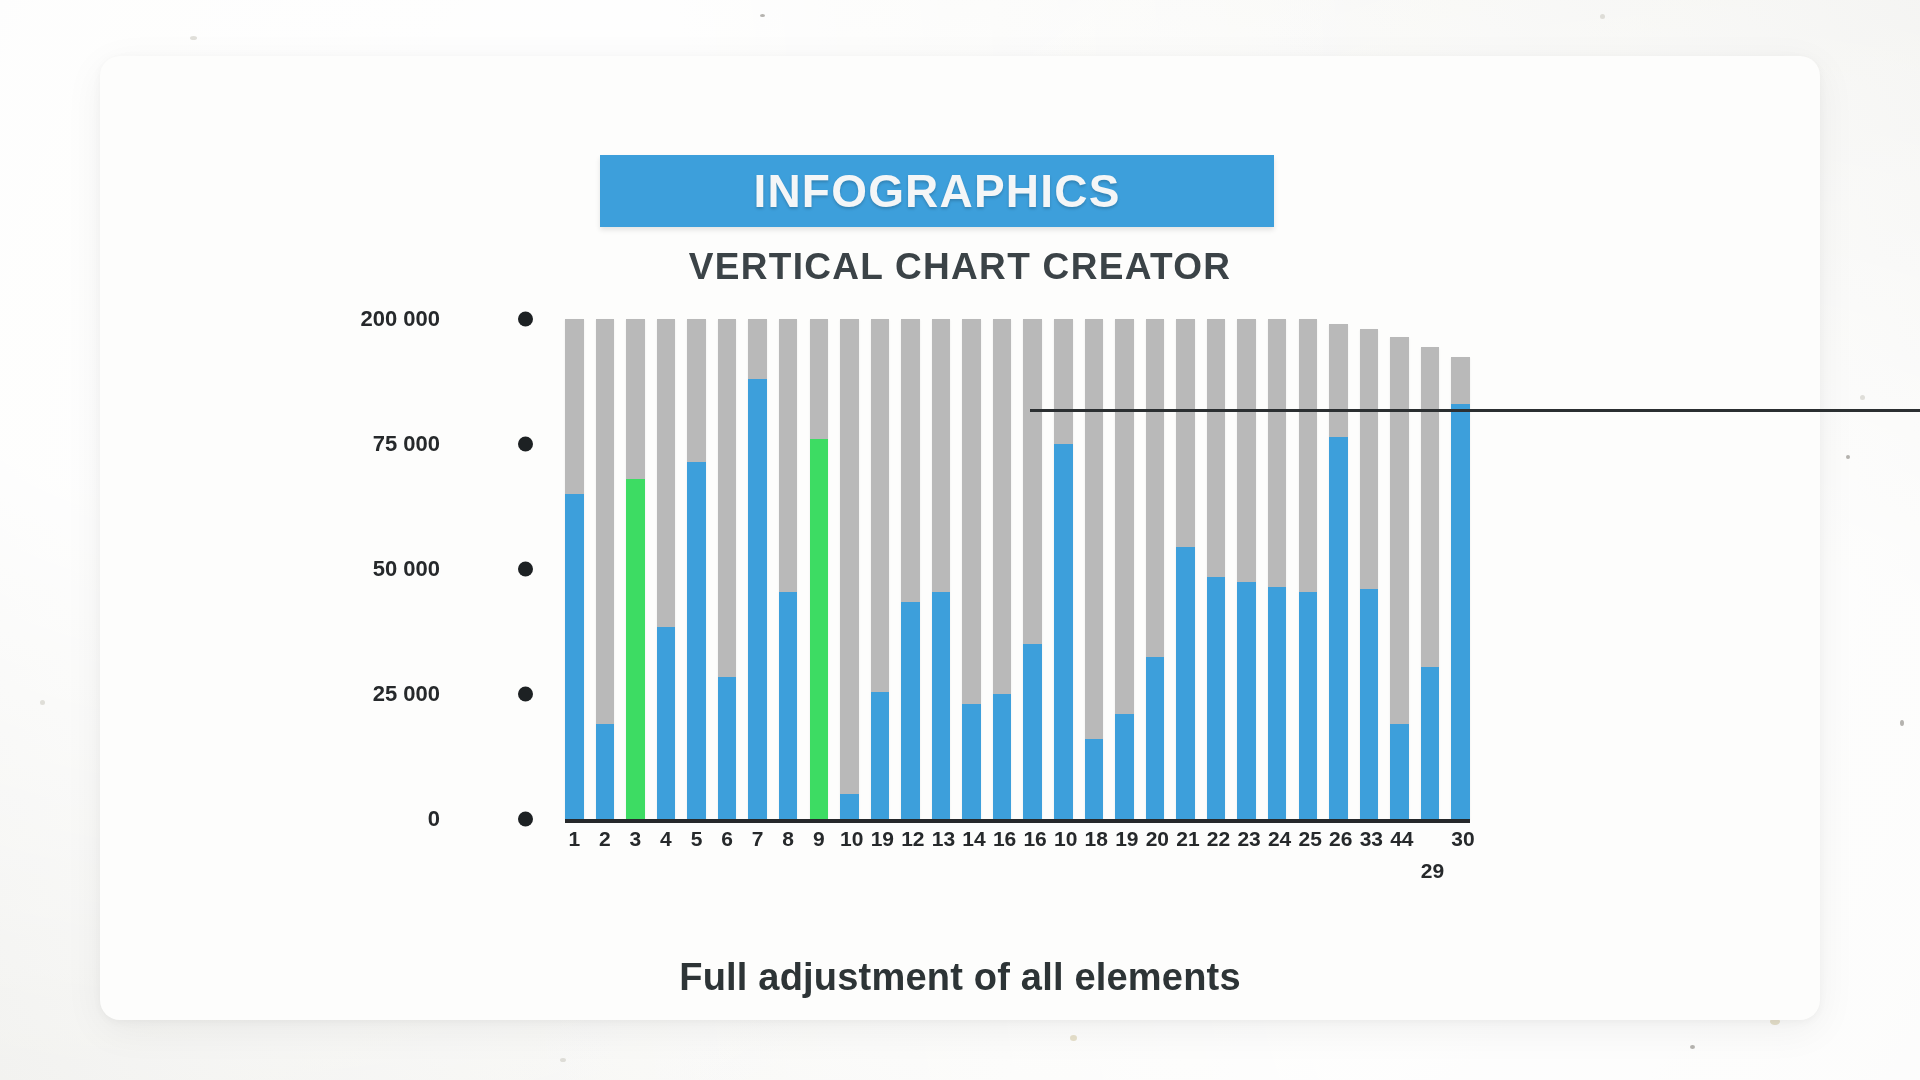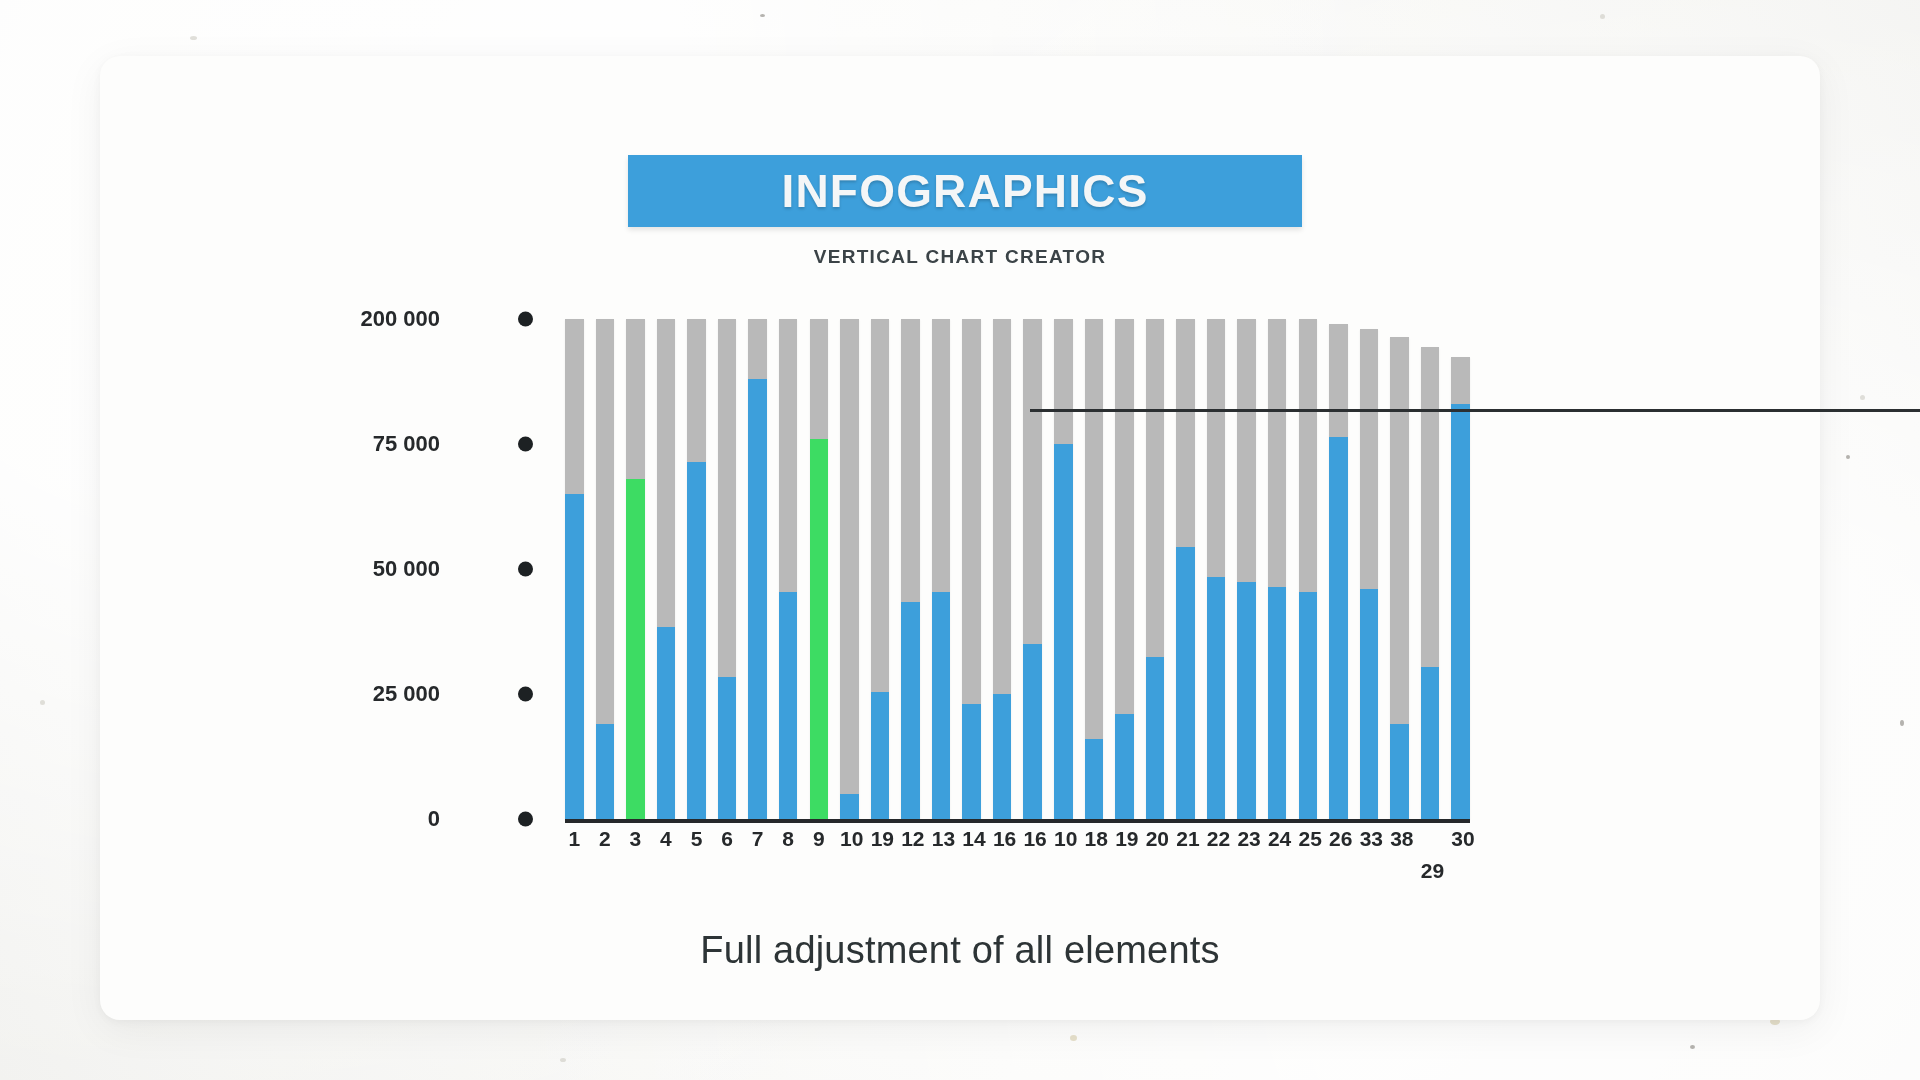--- a/index.html
+++ b/index.html
@@ -33,31 +33,30 @@
     box-shadow:0 10px 40px rgba(0,0,0,.055), 0 2px 9px rgba(0,0,0,.04);
   }
 
   
   #title-banner{
     position:absolute; left:500px; top:99px;
     width:674px; height:72px;
     background:#3d9fdb;
     display:flex; align-items:center; justify-content:center;
     box-shadow:0 3px 5px rgba(0,0,0,.10);
-    margin-left:28px;
   }
   #title-text{
     color:#f4f6f7; font-size:46px; font-weight:bold;
     letter-spacing:1.2px;
     text-shadow:0 2px 3px rgba(0,0,0,.18);
   }
   #subtitle{
     position:absolute; left:0; right:0; top:190px;
     text-align:center;
-    color:#3b4347; font-size:19px; font-weight:bold;
+    color:#3b4347; font-size:37px; font-weight:bold;
     letter-spacing:1.3px;
   }
 
   
   #chart-area{
     position:absolute;
     left:465px; top:263px;
     width:905px; height:500px;   
   }
   .ydot{
@@ -107,23 +106,23 @@
 
   
   #ref-line{
     position:absolute;
     left:465px; width:1105px; top:0; height:3px;
     background:#2b2f31;
   }
 
   
   #caption{
-    position:absolute; left:0; right:0; top:873px;
+    position:absolute; left:0; right:0; top:900px;
     text-align:center;
-    color:#2d3436; font-size:38px; font-weight:normal;
+    color:#2d3436; font-size:38px; font-weight:bold;
     letter-spacing:.2px;
   }
 </style>
 </head>
 <body>
 
 <div id="backdrop">
   <div class="speck" style="left:190px;  top:36px;  width:7px;  height:4px;"></div>
   <div class="speck dark" style="left:760px; top:14px; width:5px; height:3px;"></div>
   <div class="speck" style="left:1600px; top:14px; width:5px;  height:5px;"></div>
@@ -339,19 +338,19 @@
       <div class="xlab" style="width: 18.5px;">18</div>
       <div class="xlab" style="width: 18.5px;">19</div>
       <div class="xlab" style="width: 18.5px;">20</div>
       <div class="xlab" style="width: 18.5px;">21</div>
       <div class="xlab" style="width: 18.5px;">22</div>
       <div class="xlab" style="width: 18.5px;">23</div>
       <div class="xlab" style="width: 18.5px;">24</div>
       <div class="xlab" style="width: 18.5px;">25</div>
       <div class="xlab" style="width: 18.5px;">26</div>
       <div class="xlab" style="width: 18.5px;">33</div>
-      <div class="xlab" style="width: 18.5px;">38</div>
+      <div class="xlab" style="width: 18.5px;">44</div>
       <div class="xlab" style="width: 18.5px; margin-top: 32px;">29</div>
       <div class="xlab" style="width: 18.5px;">30</div>
     </div>
 
   <div id="caption">Full adjustment of all elements</div>
 </div>
 
 </body></html>

